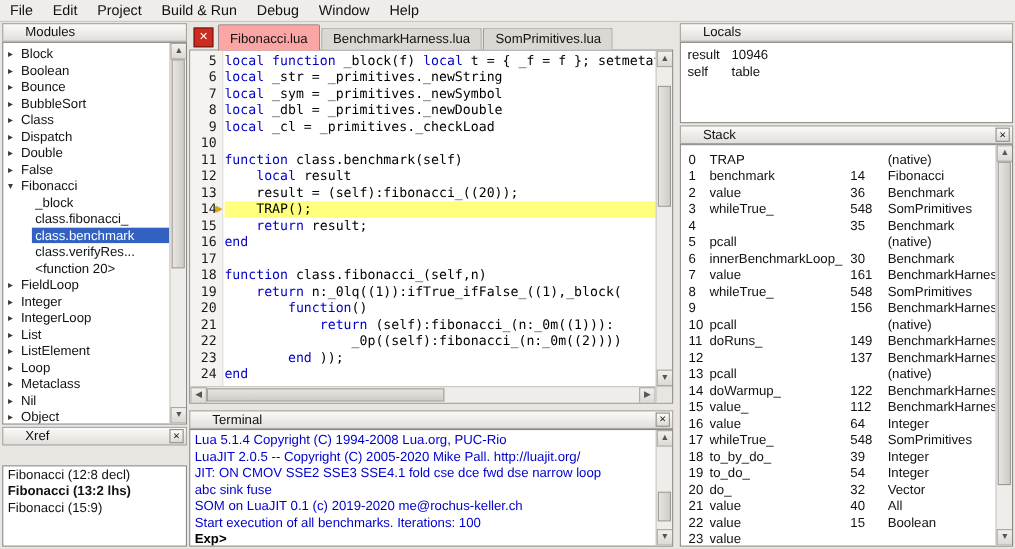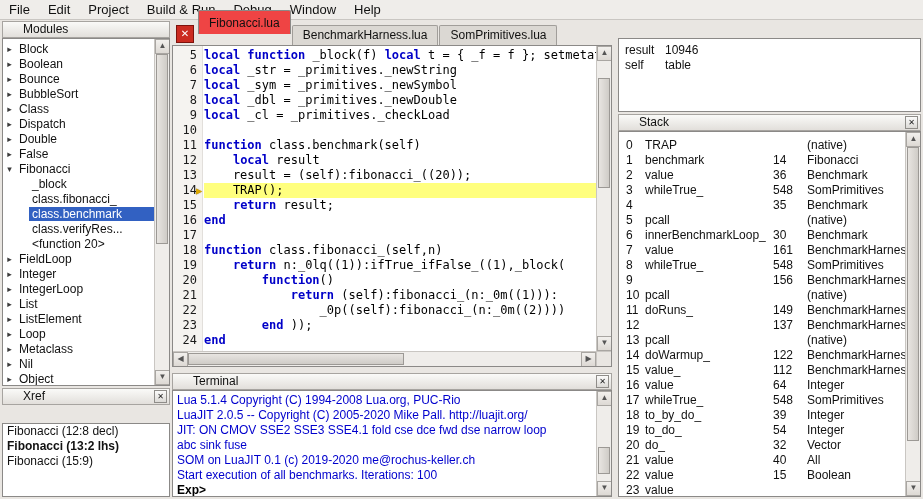--- a/index.html
+++ b/index.html
@@ -33,30 +33,30 @@
   #xref-panel{left:2px;top:388px;width:168px;height:109px}
   .xref-context{position:absolute;top:33px;left:0;right:0;height:15px;line-height:15px;padding-left:4px}
   #xref-panel .pbody{top:35px}
   .xrow{height:15px;line-height:15px;padding-left:4px;white-space:nowrap;overflow:hidden}
   .xbold{font-weight:bold}
   
   .tabbar{position:absolute;left:172px;top:21px;width:440px;height:25px;z-index:5}
   .tabclose{position:absolute;left:4px;top:4px;width:18px;height:18px;background:var(--close-button-bg);border:1px solid #7d120c;color:#fff;font-size:10px;line-height:16px;text-align:center}
   .tabs{position:absolute;left:26px;top:0;bottom:0;display:flex;align-items:flex-end}
   .tab{height:20px;margin-bottom:1px;margin-right:1px;padding:2px 10px;background:#dbd8d3;border:1px solid #a19e9a;border-bottom:none;border-radius:2px 2px 0 0;line-height:15px;white-space:nowrap}
-  .tab.active{height:24px;margin-bottom:12px;padding-top:5px;background:#ef4444;border-color:#8b8987}
+  .tab.active{height:24px;margin-bottom:0;padding-top:5px;background:#fca5a5;border-color:#8b8987}
   
   .editor{position:absolute;left:172px;top:45px;width:440px;height:322px;background:#fff;border:1px solid #8b8987;overflow:hidden}
   .gutter{position:absolute;left:0;top:0;bottom:15px;width:30px;background:#f5f3f0;border-right:1px solid #e2dfdb;padding-top:2px}
   .grow{position:relative;height:15px;line-height:15px;text-align:right;padding-right:5px;font-family:"DejaVu Sans Mono",monospace;font-size:12px;color:#1a1a1a}
   .exec-arrow{position:absolute;right:0;top:1px;font-size:10px;line-height:13px;color:var(--exec-arrow);text-shadow:0 0 1px #7a5c00}
   .codewrap{position:absolute;left:31px;top:0;right:15px;bottom:15px;overflow:hidden;padding-top:2px}
   .crow{height:15px;line-height:15px;white-space:pre;font-family:"DejaVu Sans Mono",monospace;font-size:12px;color:#000}
   .crow.cur{background:var(--current-line-bg)}
-  .kw{color:var(--keyword);font-weight:bold}
+  .kw{color:var(--keyword);font-weight:normal}
   .editor .vsb{bottom:15px}
   
   #terminal-panel{left:172px;top:373px;width:440px;height:124px}
   .term{position:absolute;left:0;top:0;right:15px;bottom:0;padding:2px 2px 0 4px;overflow:hidden}
   .tline{height:15px;line-height:15px;white-space:pre;overflow:hidden}
   .tinfo{color:var(--terminal-info)}
   .tprompt{color:#000;font-weight:bold}
   
   #locals-panel{left:618px;top:21px;width:303px;height:91px}
   #locals-body{padding-top:3px}
@@ -306,20 +306,23 @@
         <div class="sbtn">▲</div>
         <div class="strack">
           <div class="sthumb" style="top:55%;height:35%"></div>
         </div>
         <div class="sbtn">▼</div>
       </div>
     </div>
   </div>
 
   <div class="panel" id="locals-panel">
+    <div class="ptitle">
+      <span>Locals</span>
+    </div>
     <div class="pbody">
       <div id="locals-body">
           <div class="lrow">
             <span class="lname">result</span>
             <span class="lvalue">10946</span>
           </div>
           <div class="lrow">
             <span class="lname">self</span>
             <span class="lvalue">table</span>
           </div>

